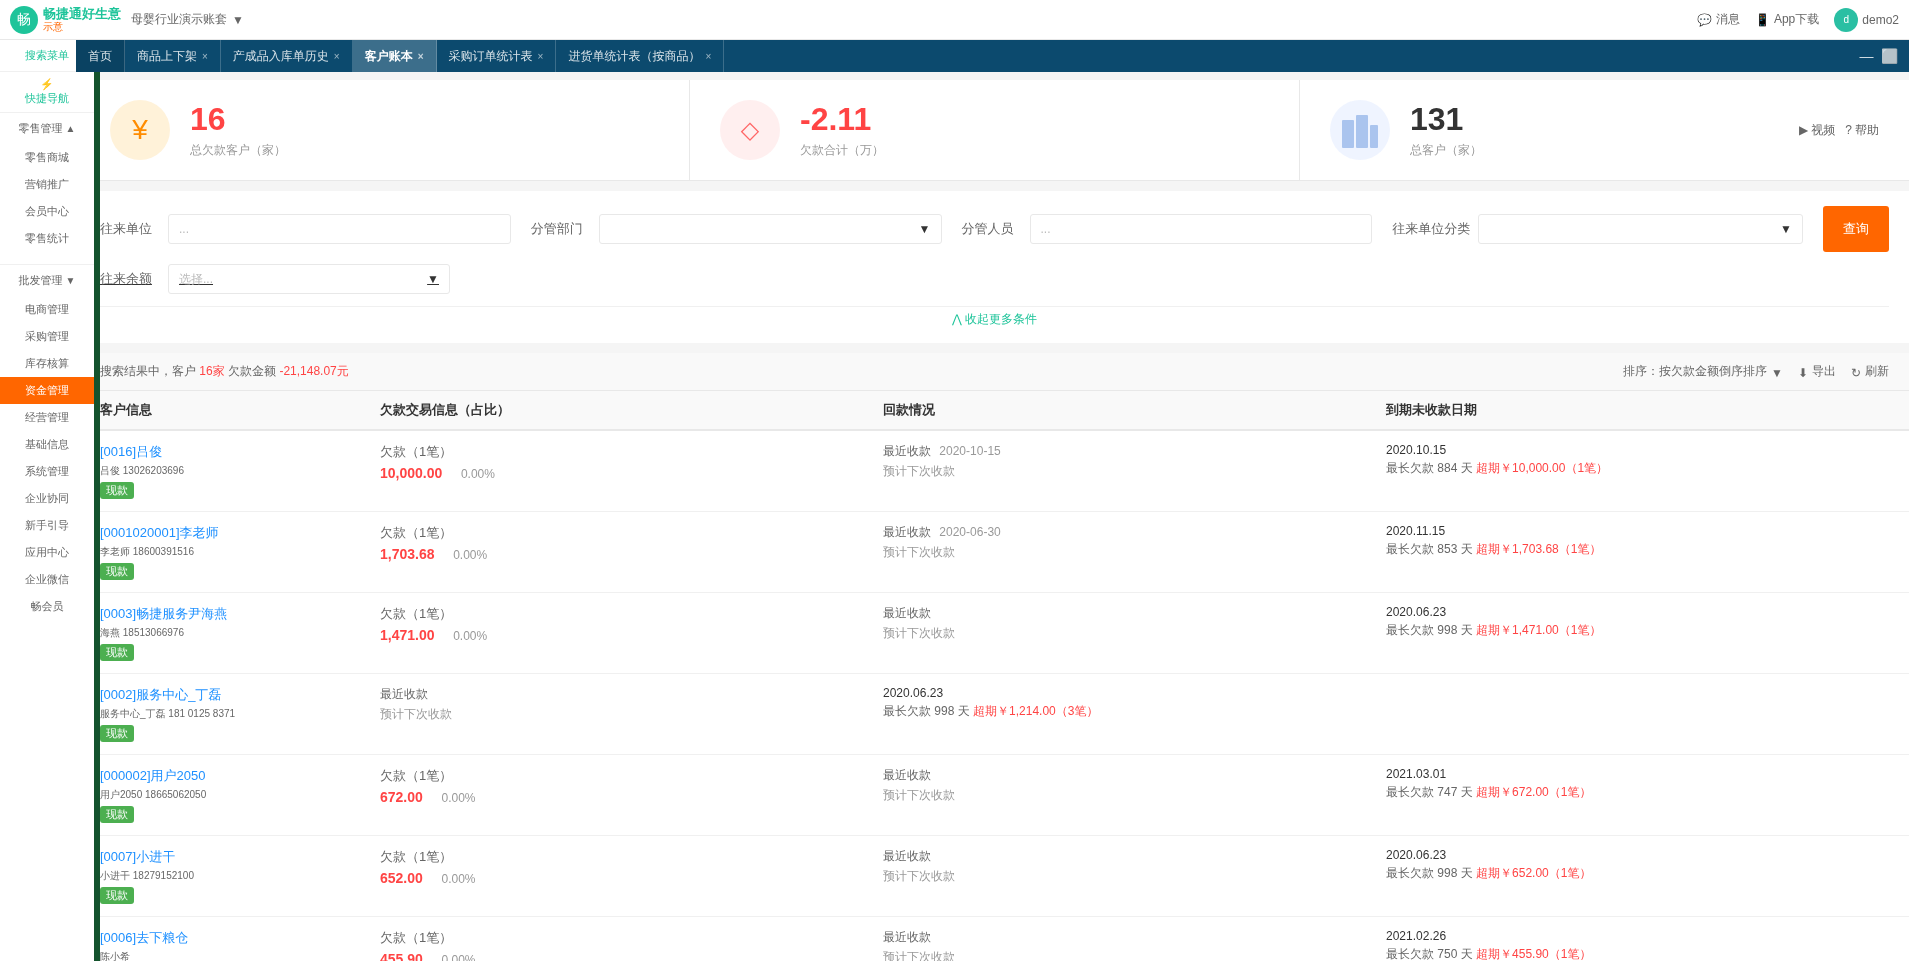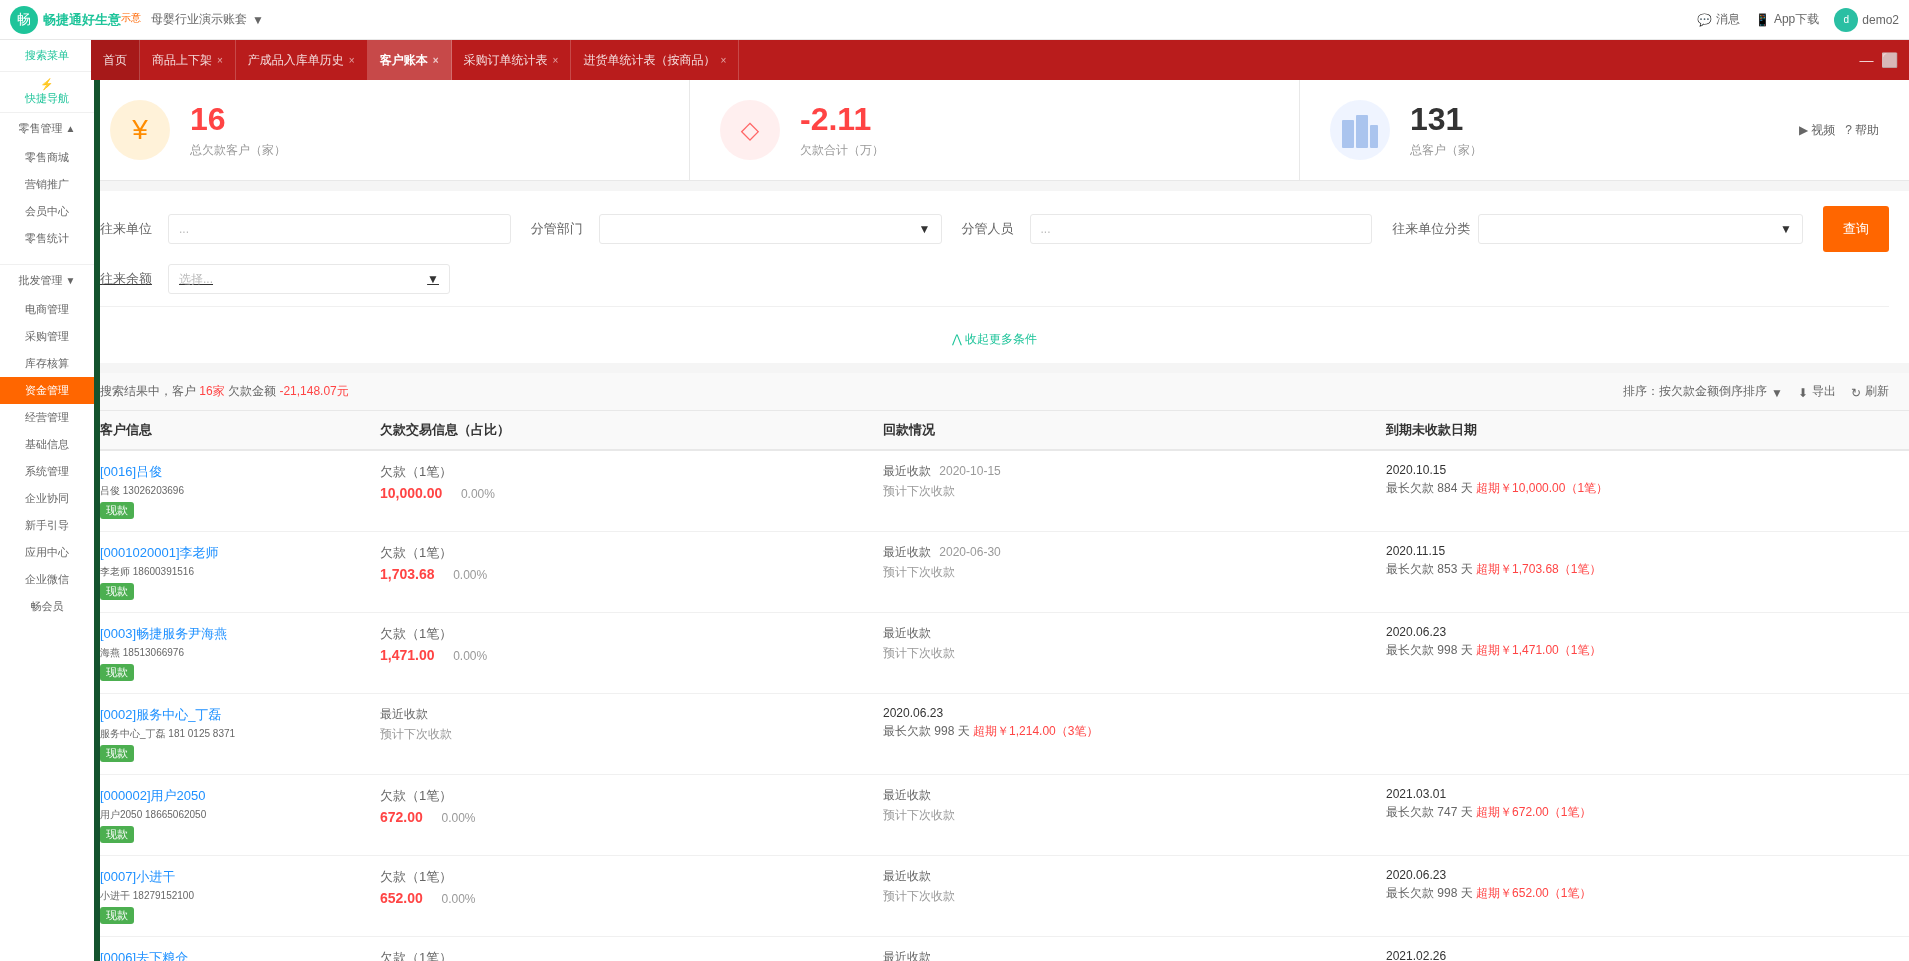--- a/index.html
+++ b/index.html
@@ -45,23 +45,23 @@
       padding: 6px 5px; cursor: pointer; font-size: 11px; color: #666;
       transition: all 0.2s;
     }
     .sidebar-item.active { background: #ff6600; color: #fff; }
     .sidebar-item.has-arrow { flex-direction: row; justify-content: center; gap: 3px; padding: 8px 5px; }
     .nav-arrow { font-size: 10px; }
 
     
     .tab-bar {
       position: fixed;
-      top: 40px; left: 91px; right: 0;
-      height: 40px;
-      background: #b91c1c;
+      top: 40px; left: 76px; right: 0;
+      height: 32px;
+      background: #0c4a6e;
       display: flex;
       align-items: stretch;
       z-index: 50;
       overflow: hidden;
     }
     .tab {
       display: flex; align-items: center; gap: 5px;
       padding: 0 12px;
       font-size: 12px; color: rgba(255,255,255,0.85);
       cursor: pointer;
@@ -164,21 +164,21 @@
       font-size: 13px;
       white-space: nowrap;
     }
     .collapse-row {
       text-align: center;
       color: #1ec49a;
       cursor: pointer;
       font-size: 12px;
       margin-top: 5px;
       border-top: 1px solid #f0f0f0;
-      padding-top: 24px;
+      padding-top: 4px;
     }
 
     
     .result-bar {
       background: #f9f9f9;
       padding: 10px 20px;
       display: flex;
       align-items: center;
       justify-content: space-between;
       border-bottom: 1px solid #e8e8e8;
@@ -235,21 +235,21 @@
   </style>
 </head>
 <body>
 
 <div class="top-bar">
   <div class="top-bar-left">
     <div class="logo-area">
       <div class="logo-icon">
         <span>畅</span>
       </div>
-      <div style="display:flex;flex-direction:row;line-height:1.2;">
+      <div style="display:flex;flex-direction:column;line-height:1.2;">
         <span class="logo-text">畅捷通好生意</span>
         <span style="font-size:10px;color:#ff6600;">示意</span>
       </div>
     </div>
     <div class="store-selector">
       <span>母婴行业演示账套</span>
       <span>▼</span>
     </div>
   </div>
   <div class="top-bar-right">

